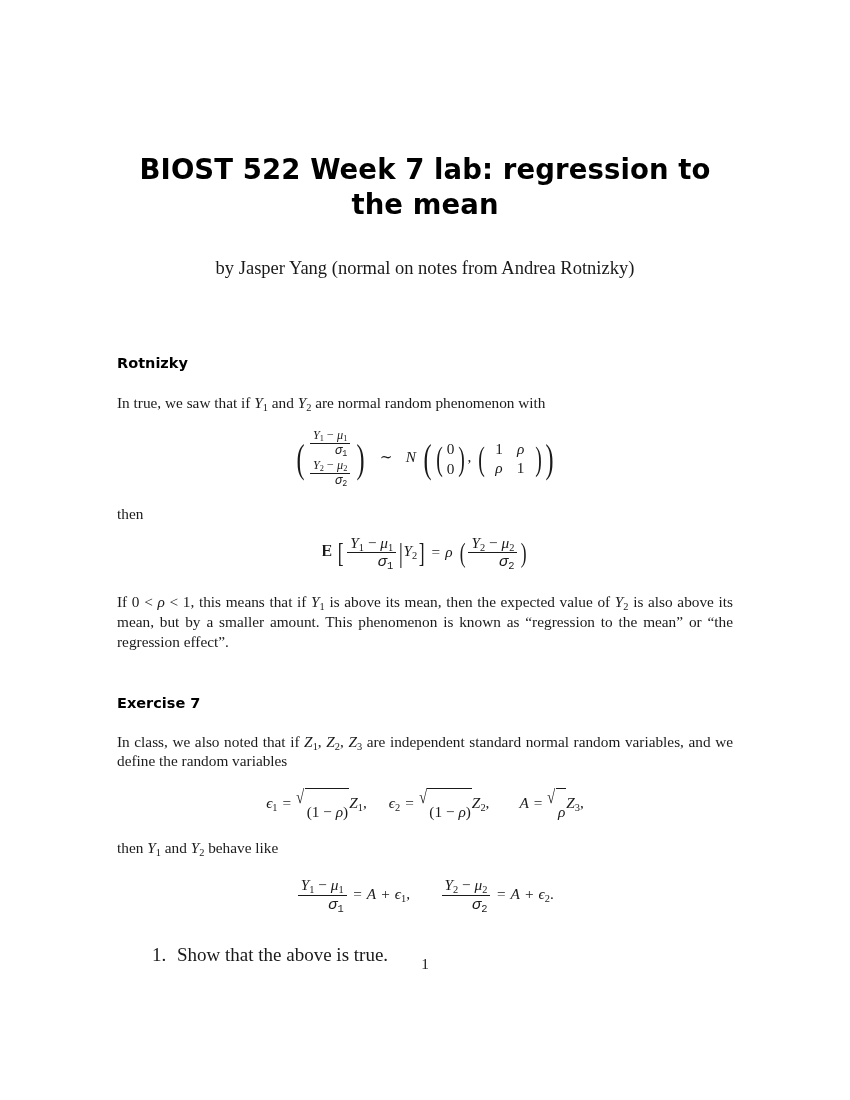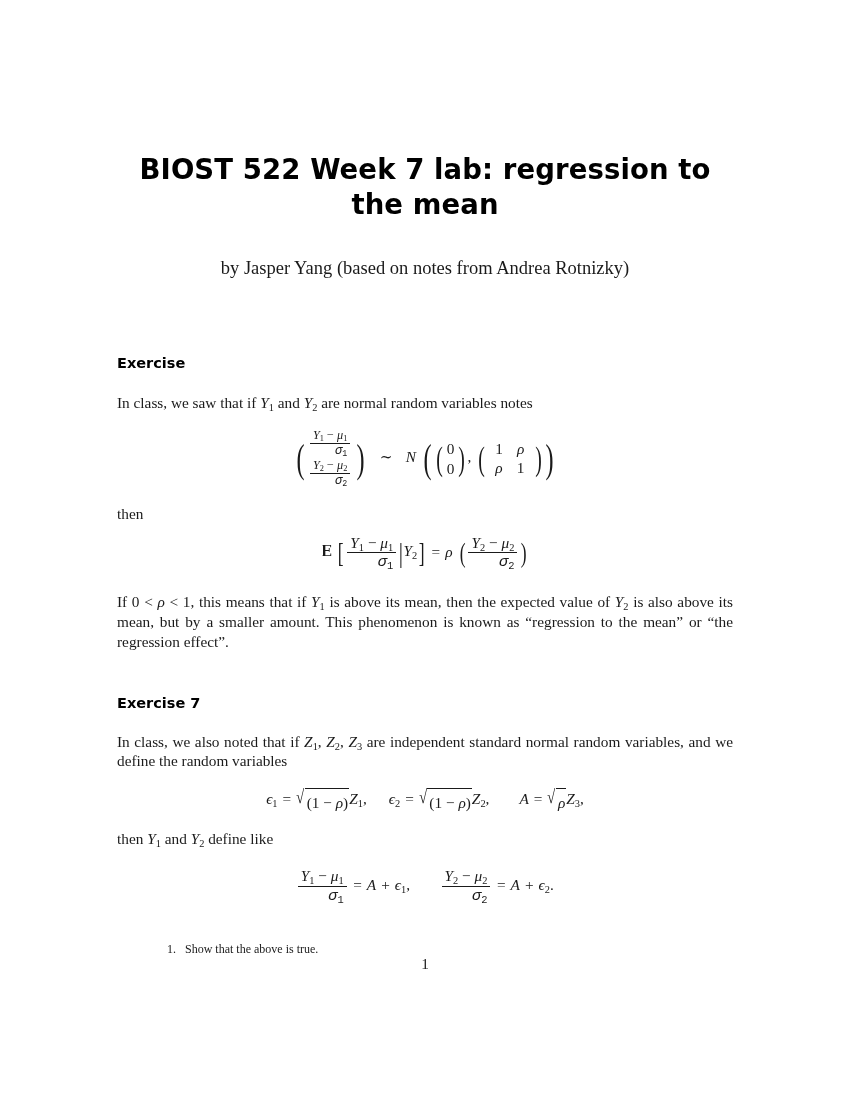--- a/index.html
+++ b/index.html
@@ -160,21 +160,21 @@
   .sqrt {
     display: inline-block;
     vertical-align: middle;
     position: relative;
     padding-left: 0.56em;
     font-style: normal;
   }
   .sqrt > .radicand {
     display: inline-block;
     border-top: 1px solid #1a1a1a;
-    padding: 5px 1px 0 2px;
+    padding: 14px 1px 0 2px;
   }
   .sqrt > .rsign {
     position: absolute;
     left: 0;
     top: -0.055em;
     font-size: 1.25em;
     line-height: 1;
     font-style: normal;
     transform: scaleX(0.78);
     transform-origin: left center;
@@ -197,23 +197,23 @@
     background: #1a1a1a;
   }
 
   .sp-sm { display: inline-block; width: 5px; }
   .sp-md { display: inline-block; width: 13px; }
   .sp-lg { display: inline-block; width: 22px; }
   .sp-xl { display: inline-block; width: 30px; }
 
   
   ol.problem-list {
-    margin: 16px;
+    margin: 8px;
     padding: 0 0 0 46px;
-    font-size: 12px;
+    font-size: 19px;
     line-height: 1.30;
   }
   ol.problem-list li {
     padding-left: 6px;
     color: #1a1a1a;
   }
   .ol-gap { padding-top: 22px; }
 
   
   .page-number {
@@ -225,25 +225,25 @@
     font-size: 15.3px;
     color: #1a1a1a;
   }
 </style>
 </head>
 <body>
 
 <div class="page">
 
   <h1 class="doc-title">BIOST 522 Week 7 lab: regression to the mean</h1>
-  <div class="doc-author">by Jasper Yang (based on notes from Andrea Rotnizky)</div>
-
-  <h2 class="section-heading h-overview">Exercise</h2>
-
-  <p class="body p-gap-1"><span>In class, we saw that if </span><span class="math mvar"><span>Y</span><sub class="msub">1</sub></span><span> and </span><span class="math mvar"><span>Y</span><sub class="msub">2</sub></span><span> are normal random variables notes</span></p>
+  <div class="doc-author">by Jasper Yang (normal on notes from Andrea Rotnizky)</div>
+
+  <h2 class="section-heading h-overview">Rotnizky</h2>
+
+  <p class="body p-gap-1"><span>In true, we saw that if </span><span class="math mvar"><span>Y</span><sub class="msub">1</sub></span><span> and </span><span class="math mvar"><span>Y</span><sub class="msub">2</sub></span><span> are normal random phenomenon with</span></p>
 
   <div class="display-math dm-1">
     <span class="math"><span class="delim d-xl">(</span><span class="stack"><span class="row"><span class="frac small"><span class="num"><span class="mvar">Y</span><sub class="msub">1</sub><span class="mathrm"> </span><span class="mathrm">−</span><span class="mathrm"> </span><span class="mvar">μ</span><sub class="msub">1</sub></span><span class="den"><span class="mvar">σ</span><sub class="msub">1</sub></span></span></span><span class="row"><span class="frac small"><span class="num"><span class="mvar">Y</span><sub class="msub">2</sub><span class="mathrm"> </span><span class="mathrm">−</span><span class="mathrm"> </span><span class="mvar">μ</span><sub class="msub">2</sub></span><span class="den"><span class="mvar">σ</span><sub class="msub">2</sub></span></span></span></span><span class="delim d-xl">)</span></span><span class="sp-md"></span><span class="math mathrm">∼</span><span class="sp-md"></span><span class="math mvar">N</span><span class="sp-sm"></span><span class="math"><span class="delim d-xl">(</span><span class="delim d-lg">(</span><span class="stack"><span class="row mathrm">0</span><span class="row mathrm">0</span></span><span class="delim d-lg">)</span><span class="mathrm">,</span><span class="sp-sm"></span><span class="delim d-lg">(</span><table class="matrix2"><tbody>
             <tr>
               <td class="up">1</td>
               <td>ρ</td>
             </tr>
             <tr>
               <td>ρ</td>
               <td class="up">1</td>
@@ -260,21 +260,21 @@
   <p class="body p-gap-3"><span>If 0 </span><span class="math mathrm">&lt;</span><span> </span><span class="math mvar">ρ</span><span> </span><span class="math mathrm">&lt;</span><span> 1, this means that if </span><span class="math mvar"><span>Y</span><sub class="msub">1</sub></span><span> is above its mean, then the expected value of </span><span class="math mvar"><span>Y</span><sub class="msub">2</sub></span><span> is also above its mean, but by a smaller amount. This phenomenon is known as “regression to the mean” or “the regression effect”.</span></p>
 
   <h2 class="section-heading h-exercise">Exercise 7</h2>
 
   <p class="body p-gap-4"><span>In class, we also noted that if </span><span class="math mvar"><span>Z</span><sub class="msub">1</sub></span><span>,</span><span> </span><span class="math mvar"><span>Z</span><sub class="msub">2</sub></span><span>,</span><span> </span><span class="math mvar"><span>Z</span><sub class="msub">3</sub></span><span> are independent standard normal random variables, and we define the random variables</span></p>
 
   <div class="display-math dm-3">
     <span class="math"><span class="mvar">ϵ</span><sub class="msub">1</sub><span class="sp-sm"></span><span class="mathrm">=</span><span class="sp-sm"></span><span class="sqrt"><span class="rsign">√</span><span class="radicand"><span class="mathrm">(</span><span class="mathrm">1</span><span class="mathrm"> </span><span class="mathrm">−</span><span class="mathrm"> </span><span class="mvar">ρ</span><span class="mathrm">)</span></span></span><span class="mvar">Z</span><sub class="msub">1</sub><span class="mathrm">,</span></span><span class="sp-lg"></span><span class="math"><span class="mvar">ϵ</span><sub class="msub">2</sub><span class="sp-sm"></span><span class="mathrm">=</span><span class="sp-sm"></span><span class="sqrt"><span class="rsign">√</span><span class="radicand"><span class="mathrm">(</span><span class="mathrm">1</span><span class="mathrm"> </span><span class="mathrm">−</span><span class="mathrm"> </span><span class="mvar">ρ</span><span class="mathrm">)</span></span></span><span class="mvar">Z</span><sub class="msub">2</sub><span class="mathrm">,</span></span><span class="sp-xl"></span><span class="math"><span class="mvar">A</span><span class="sp-sm"></span><span class="mathrm">=</span><span class="sp-sm"></span><span class="sqrt"><span class="rsign">√</span><span class="radicand"><span class="mvar">ρ</span></span></span><span class="mvar">Z</span><sub class="msub">3</sub><span class="mathrm">,</span></span>
   </div>
 
-  <p class="body p-gap-5"><span>then </span><span class="math mvar"><span>Y</span><sub class="msub">1</sub></span><span> and </span><span class="math mvar"><span>Y</span><sub class="msub">2</sub></span><span> define like</span></p>
+  <p class="body p-gap-5"><span>then </span><span class="math mvar"><span>Y</span><sub class="msub">1</sub></span><span> and </span><span class="math mvar"><span>Y</span><sub class="msub">2</sub></span><span> behave like</span></p>
 
   <div class="display-math dm-4">
     <span class="math"><span class="frac"><span class="num"><span class="mvar">Y</span><sub class="msub">1</sub><span class="mathrm"> </span><span class="mathrm">−</span><span class="mathrm"> </span><span class="mvar">μ</span><sub class="msub">1</sub></span><span class="den"><span class="mvar">σ</span><sub class="msub">1</sub></span></span><span class="sp-sm"></span><span class="mathrm">=</span><span class="sp-sm"></span><span class="mvar">A</span><span class="sp-sm"></span><span class="mathrm">+</span><span class="sp-sm"></span><span class="mvar">ϵ</span><sub class="msub">1</sub><span class="mathrm">,</span></span><span class="sp-xl"></span><span class="math"><span class="frac"><span class="num"><span class="mvar">Y</span><sub class="msub">2</sub><span class="mathrm"> </span><span class="mathrm">−</span><span class="mathrm"> </span><span class="mvar">μ</span><sub class="msub">2</sub></span><span class="den"><span class="mvar">σ</span><sub class="msub">2</sub></span></span><span class="sp-sm"></span><span class="mathrm">=</span><span class="sp-sm"></span><span class="mvar">A</span><span class="sp-sm"></span><span class="mathrm">+</span><span class="sp-sm"></span><span class="mvar">ϵ</span><sub class="msub">2</sub><span class="mathrm">.</span></span>
   </div>
 
   <div class="ol-gap">
     <ol class="problem-list">
       <li>Show that the above is true.</li>
     </ol>
   </div>

